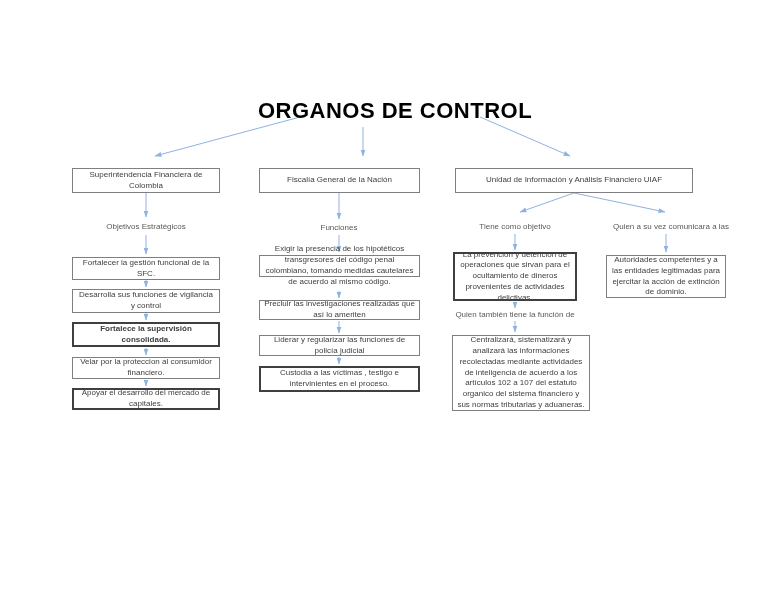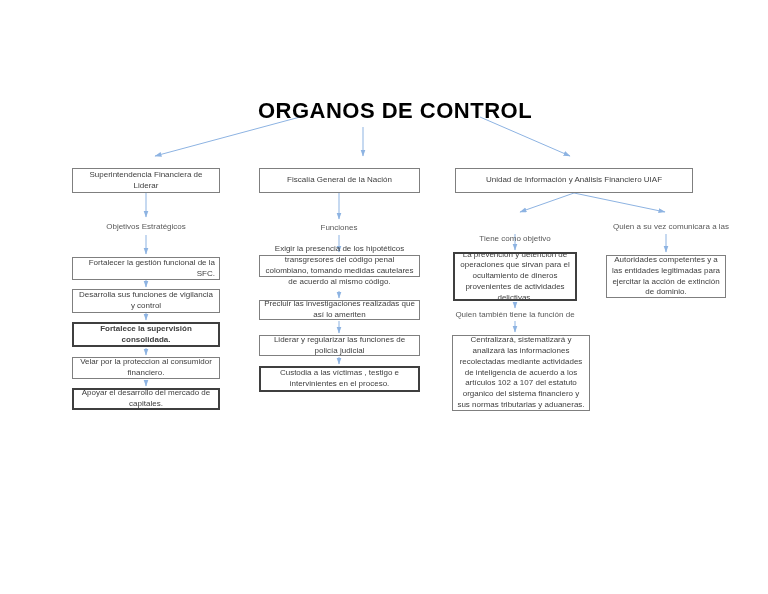--- a/index.html
+++ b/index.html
@@ -68,30 +68,30 @@
     <line class="arrow" x1="574" y1="193" x2="520" y2="212" marker-end="url(#ah)" stroke="#8db3e2"></line>
     <line class="arrow" x1="574" y1="193" x2="665" y2="212" marker-end="url(#ah)" stroke="#8db3e2"></line>
     <line class="arrow" x1="515" y1="234" x2="515" y2="250" marker-end="url(#ah)" stroke="#8db3e2"></line>
     <line class="arrow" x1="515" y1="302" x2="515" y2="308" marker-end="url(#ah)" stroke="#8db3e2"></line>
     <line class="arrow" x1="515" y1="321" x2="515" y2="332" marker-end="url(#ah)" stroke="#8db3e2"></line>
     <line class="arrow" x1="666" y1="234" x2="666" y2="252" marker-end="url(#ah)" stroke="#8db3e2"></line>
   </svg>
 
   <div id="diagram-title">ORGANOS DE CONTROL</div>
 
-  <div class="node" style="left:72px;top:168px;width:148px;height:25px;">Superintendencia Financiera de Liderar</div>
+  <div class="node" style="left:72px;top:168px;width:148px;height:25px;">Superintendencia Financiera de Colombia</div>
   <div class="node" style="left:259px;top:168px;width:161px;height:25px;text-align:right;">Fiscalía General de la Nación</div>
   <div class="node" style="left:455px;top:168px;width:238px;height:25px;">Unidad de Información y Análisis Financiero UIAF</div>
 
   <div class="freelabel" style="left:86px;top:222px;width:120px;">Objetivos Estratégicos</div>
   <div class="freelabel" style="left:289px;top:223px;width:100px;">Funciones</div>
-  <div class="freelabel" style="left:455px;top:234px;width:120px;">Tiene como objetivo</div>
+  <div class="freelabel" style="left:455px;top:222px;width:120px;">Tiene como objetivo</div>
   <div class="freelabel" style="left:601px;top:222px;width:140px;">Quien a su vez comunicara a las</div>
 
-  <div class="node" style="left:72px;top:257px;width:148px;height:23px;text-align:right;">Fortalecer la gestión funcional de la SFC.</div>
+  <div class="node" style="left:72px;top:257px;width:148px;height:23px;">Fortalecer la gestión funcional de la SFC.</div>
   <div class="node" style="left:72px;top:289px;width:148px;height:24px;">Desarrolla sus funciones de vigilancia y control</div>
   <div class="node strong" style="left:72px;top:322px;width:148px;height:25px;font-weight:bold;">Fortalece la supervisión consolidada.</div>
   <div class="node" style="left:72px;top:357px;width:148px;height:22px;">Velar por la proteccion al consumidor financiero.</div>
   <div class="node strong" style="left:72px;top:388px;width:148px;height:22px;">Apoyar el desarrollo del mercado de capitales.</div>
 
   <div class="node" style="left:259px;top:255px;width:161px;height:22px;">Exigir la presencia de los hipotéticos transgresores del código penal colombiano, tomando medidas cautelares de acuerdo al mismo código.</div>
   <div class="node" style="left:259px;top:300px;width:161px;height:20px;">Precluir las investigaciones realizadas que así lo ameriten</div>
   <div class="node" style="left:259px;top:335px;width:161px;height:21px;">Liderar y regularizar las funciones de policía judicial</div>
   <div class="node strong" style="left:259px;top:366px;width:161px;height:26px;">Custodia a las víctimas , testigo e intervinientes en el proceso.</div>
 

